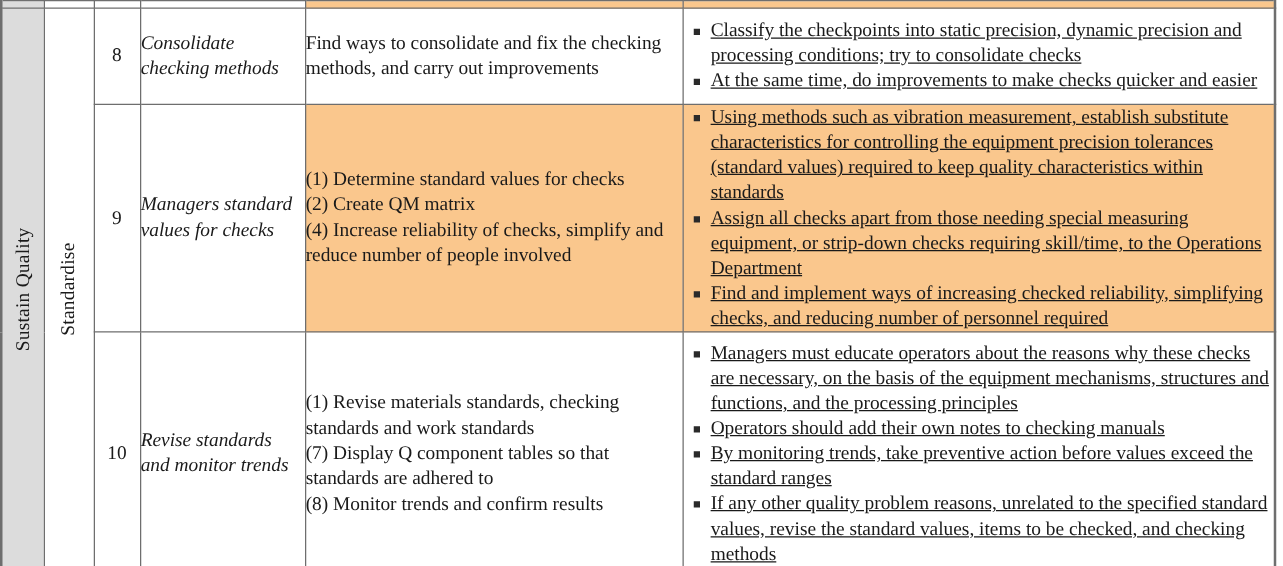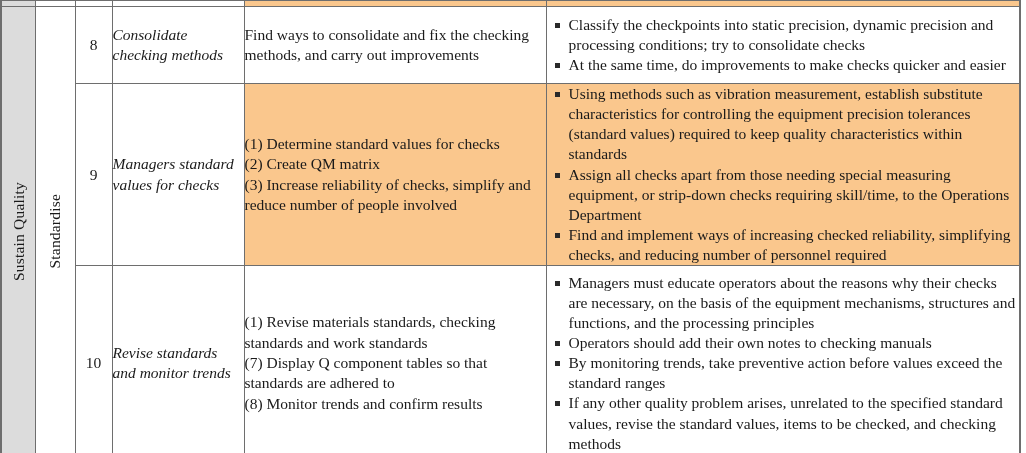--- a/index.html
+++ b/index.html
@@ -81,20 +81,21 @@
   .detail {
     padding: 4px 12px;
     font-size: 15.5px;
     line-height: 1.32;
   }
   .notes {
     padding: 3px 8px 3px 6px;
     font-size: 15.5px;
     line-height: 1.30;
     vertical-align: top;
+    text-decoration: underline;
   }
 
   .orange { background: #fac78d !important; }
 
   ul.blist {
     margin: 0;
     padding: 0 0 0 22px;
     list-style: none;
   }
   ul.blist li {
@@ -161,21 +162,21 @@
         </td>
       </tr>
 
       <tr>
         <td class="num" style="height:176px;">9</td>
         <td class="step">Managers standard values for checks</td>
         <td class="detail orange">
           <div class="detail-lines">
             <div>(1) Determine standard values for checks</div>
             <div>(2) Create QM matrix</div>
-            <div>(3) Increase reliability of checks, simplify and reduce number of people involved</div>
+            <div>(4) Increase reliability of checks, simplify and reduce number of people involved</div>
           </div>
         </td>
         <td class="notes orange">
           <ul class="blist">
             <li>Using methods such as vibration measurement, establish substitute characteristics for controlling the equipment precision tolerances (standard values) required to keep quality characteristics within standards</li>
             <li>Assign  all checks apart from those needing special measuring equipment, or strip-down checks requiring skill/time,  to the Operations Department</li>
             <li>Find and implement ways of increasing checked reliability, simplifying checks, and reducing number of personnel required</li>
           </ul>
         </td>
       </tr>
@@ -185,23 +186,23 @@
         <td class="step">Revise standards and monitor trends</td>
         <td class="detail">
           <div class="detail-lines">
             <div>(1) Revise materials standards, checking standards and work standards</div>
             <div>(7) Display Q component tables so that standards are adhered to</div>
             <div>(8) Monitor trends and confirm results</div>
           </div>
         </td>
         <td class="notes">
           <ul class="blist">
-            <li>Managers must educate operators about the reasons why their checks are necessary, on the basis of the equipment mechanisms, structures and functions, and the processing principles</li>
+            <li>Managers must educate operators about the reasons why these checks are necessary, on the basis of the equipment mechanisms, structures and functions, and the processing principles</li>
             <li>Operators should add their own notes to checking manuals</li>
             <li>By monitoring trends, take preventive action before values exceed the standard ranges</li>
-            <li>If any other quality problem arises, unrelated to the specified standard values, revise the standard values, items to be checked, and checking methods</li>
+            <li>If any other quality problem reasons, unrelated to the specified standard values, revise the standard values, items to be checked, and checking methods</li>
           </ul>
         </td>
       </tr>
 
     </tbody>
   </table>
 </div>
 
 </body></html>

